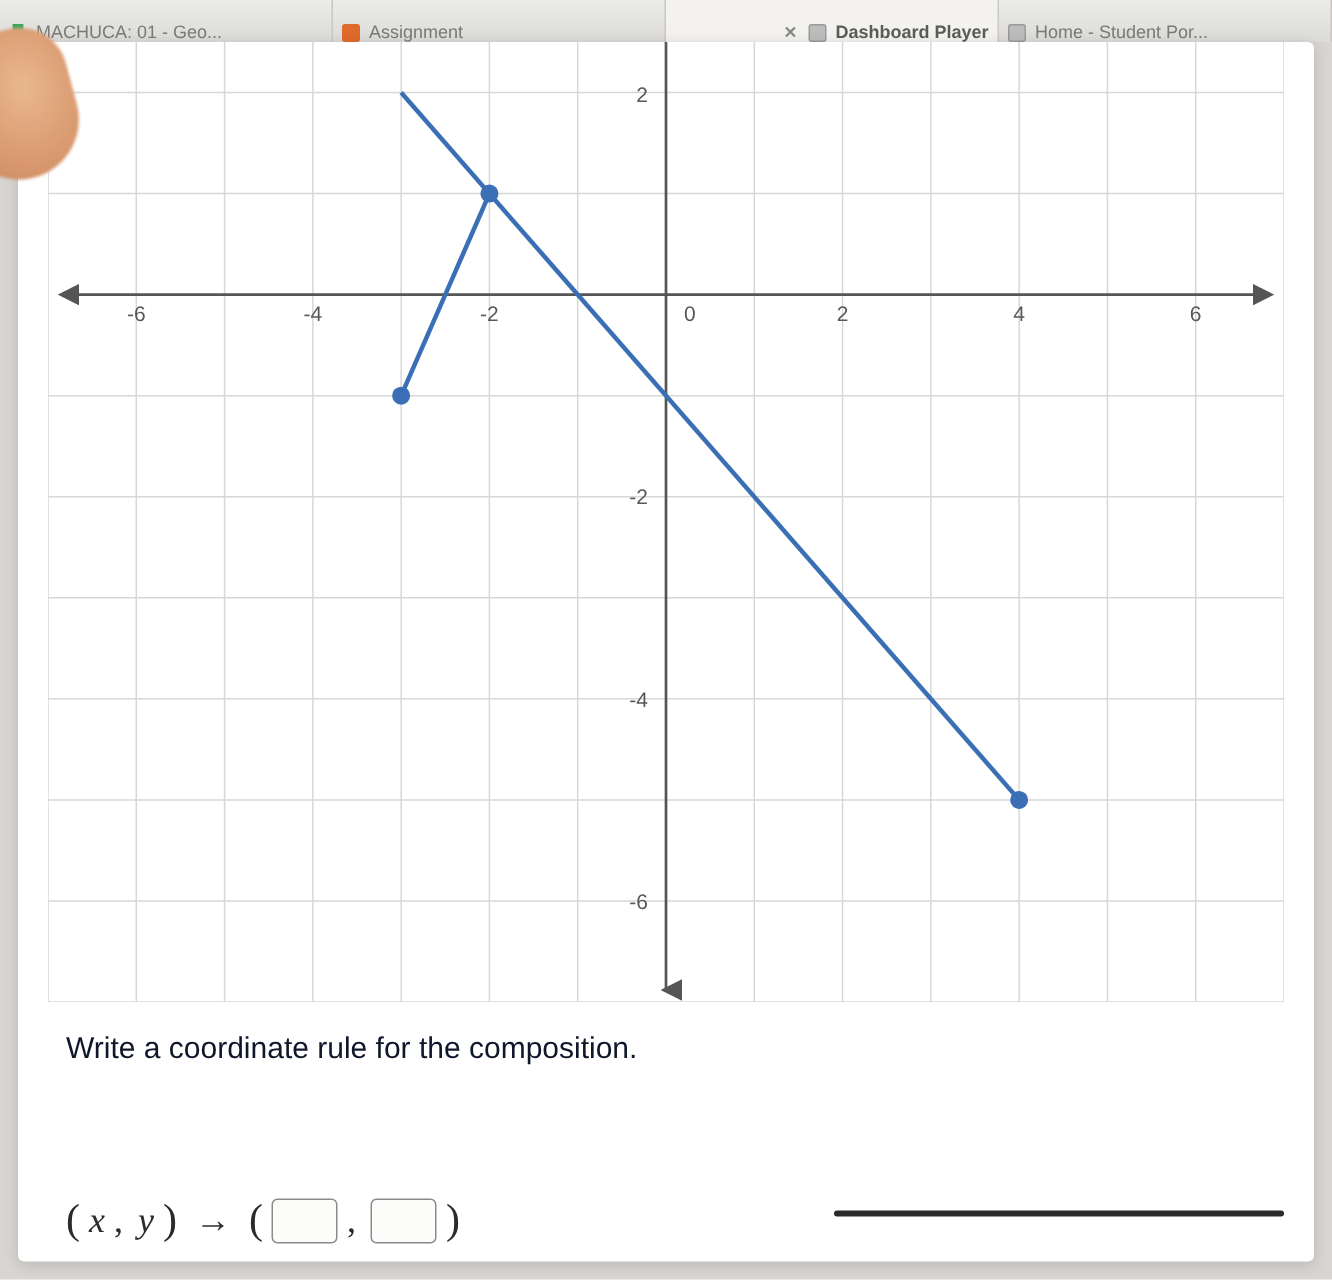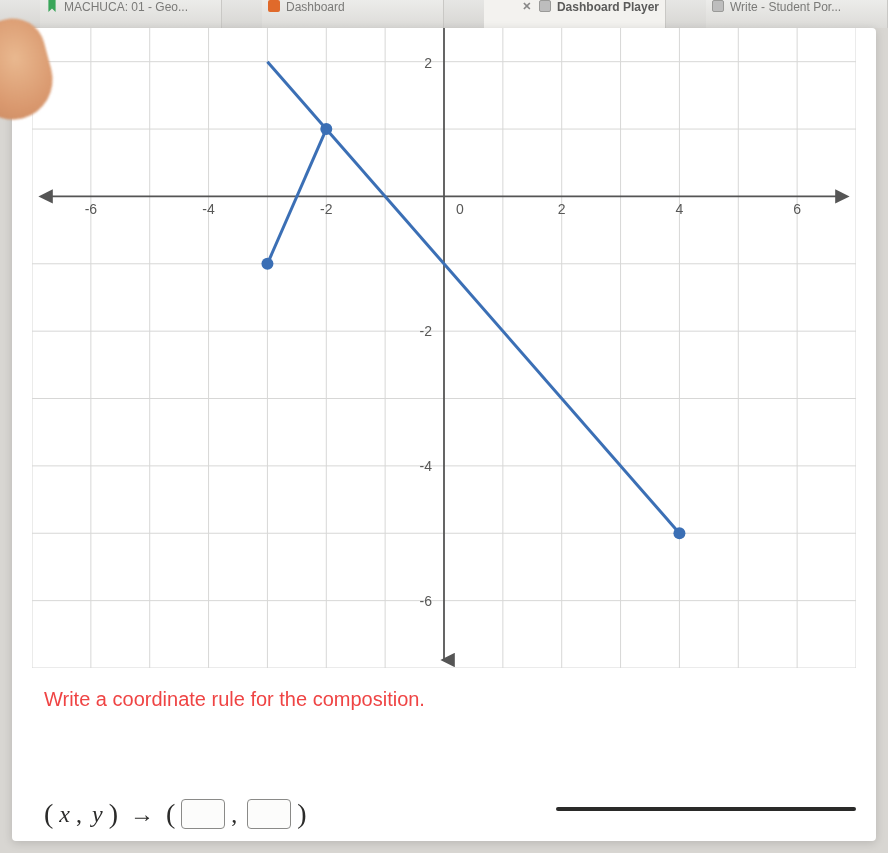--- a/index.html
+++ b/index.html
@@ -16,30 +16,29 @@
     display: flex;
     gap: 0;
     background: linear-gradient(#e6e6e4, #d7d6d3);
     font-size: 12px;
     color: #7a7a78;
     align-items: stretch;
   }
   .tab {
     flex: 1 1 0;
     display: flex;
-    align-items: flex-start;
+    align-items: flex-end;
     gap: 6px;
     padding: 0 6px;
     border-right: 1px solid #c9c8c5;
     white-space: nowrap;
     overflow: hidden;
     text-overflow: ellipsis;
     background: linear-gradient(#ececea, #dcdbd8);
     cursor: pointer;
-    margin-left: 40px;
   }
   .tab.active {
     background: #f3f2ef;
     color: #5b5b5a;
     font-weight: 600;
   }
   .tab .favicon {
     width: 12px; height: 12px; flex: 0 0 12px;
     display: inline-block;
     border-radius: 2px;
@@ -82,21 +81,21 @@
   .tick-label { fill: #585857; font-size: 14px; font-family: Arial, sans-serif; }
   .data-line { stroke: #3b6fb5; stroke-width: 3; fill: none; }
   .data-point { fill: #3b6fb5; }
   .arrowhead { fill: #555; }
 
   .prompt {
     position: absolute;
     left: 32px;
     top: 660px;
     font-size: 20px;
-    color: #ef4444;
+    color: #0f172a;
   }
   .answer-row {
     position: absolute;
     left: 32px;
     top: 770px;
     display: flex;
     align-items: center;
     gap: 6px;
     font-size: 24px;
     color: #2b2b2a;
@@ -129,30 +128,30 @@
 </head>
 <body>
 
 <div class="tabbar">
   <div class="tab">
     <span class="favicon" style="background:#3aa65a;clip-path:polygon(20% 0,80% 0,80% 100%,50% 70%,20% 100%);"></span>
     <span>MACHUCA: 01 - Geo...</span>
   </div>
   <div class="tab">
     <span class="favicon" style="background:#e06a2b;"></span>
-    <span>Dashboard</span>
+    <span>Assignment</span>
   </div>
   <div class="tab active">
     <span class="close">✕</span>
     <span class="favicon" style="background:#bdbdbd;border:1px solid #9a9a98;"></span>
     <span>Dashboard Player</span>
   </div>
   <div class="tab">
     <span class="favicon" style="background:#bdbdbd;border:1px solid #9a9a98;"></span>
-    <span>Write - Student Por...</span>
+    <span>Home - Student Por...</span>
   </div>
 </div>
 
 <div class="finger"></div>
 
 <div class="page">
 
   <div class="graph-wrap">
     <svg class="graph" viewBox="0 0 824 640">
 

